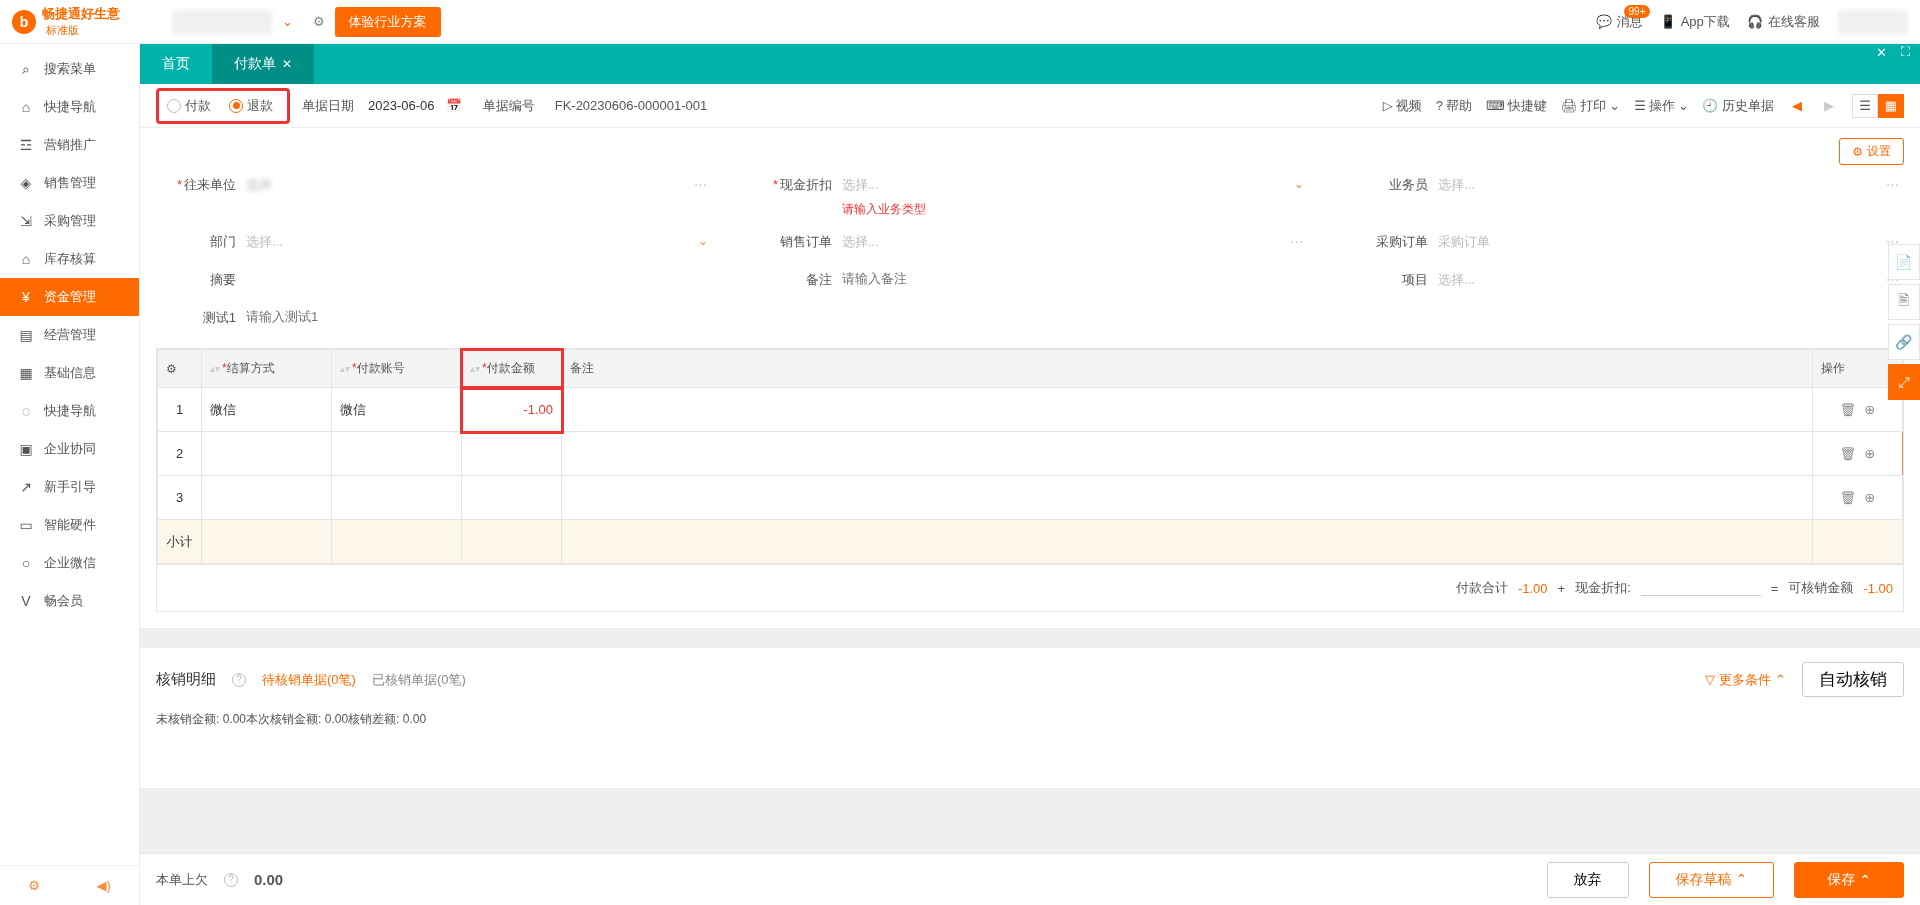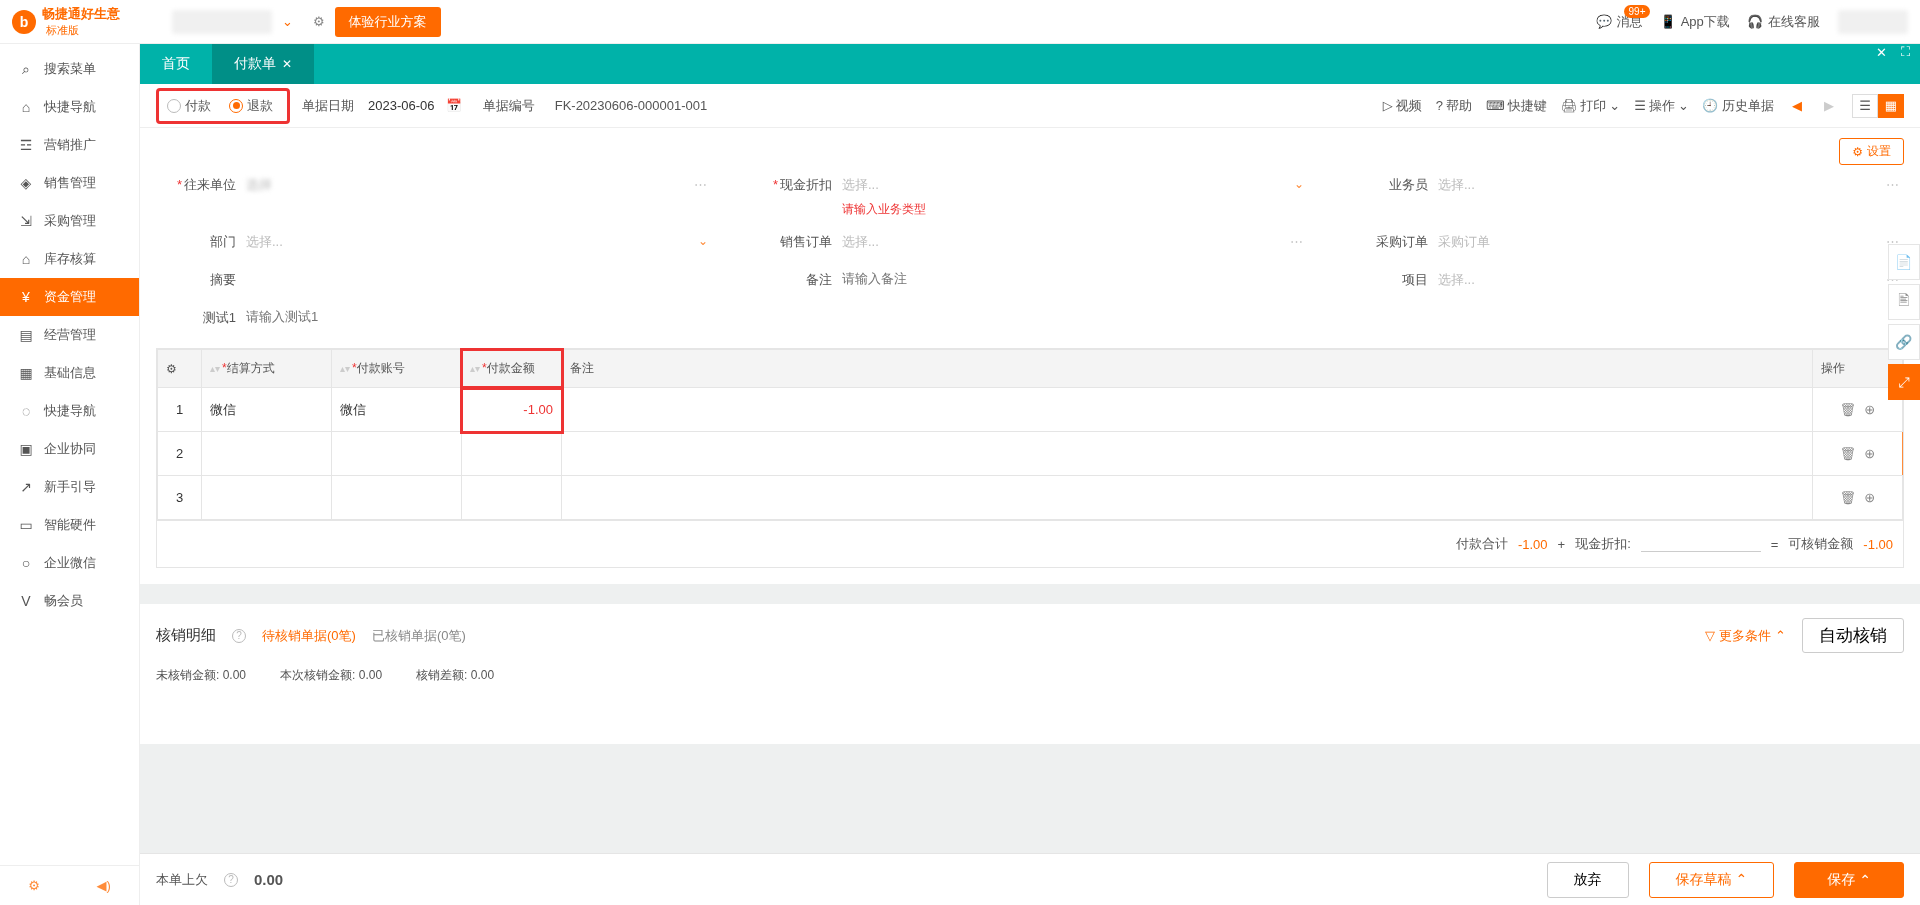--- a/index.html
+++ b/index.html
@@ -99,21 +99,21 @@
 .summary-line { display: flex; justify-content: flex-end; align-items: center; padding: 14px 10px; gap: 10px; color: #555; background: #fff; border: 1px solid #e5e5e5; border-top: none; }
 .summary-line .neg { color: #ff6a00; }
 .summary-line input { width: 120px; border: none; border-bottom: 1px solid #ccc; outline: none; }
 
 
 .verify-card { background: #fff; padding: 14px 16px 60px 16px; margin-top: 10px; }
 .verify-head { display: flex; align-items: center; gap: 16px; }
 .verify-title { font-size: 15px; color: #333; }
 .verify-subtab { color: #ff6a00; cursor: pointer; font-size: 13px; }
 .verify-subtab2 { color: #888; cursor: pointer; font-size: 13px; }
-.verify-amounts { margin-top: 14px; display: flex; gap: 34px; color: #555; font-size: 12px; }
+.verify-amounts { margin-top: 14px; display: flex; color: #555; font-size: 12px; }
 .verify-right { margin-left: auto; display: flex; align-items: center; gap: 16px; }
 .more-cond { color: #ff6a00; cursor: pointer; display: flex; align-items: center; gap: 4px; font-size: 13px; }
 .auto-verify-btn { border: 1px solid #ccc; background: #fff; padding: 5px 16px; border-radius: 3px; cursor: pointer; font-size: 17px; }
 
 
 .footer-bar { position: absolute; bottom: 0; left: 0; right: 0; height: 52px; background: #fff; border-top: 1px solid #e5e5e5; display: flex; align-items: center; padding: 0 16px; }
 .footer-left { display: flex; align-items: center; gap: 16px; color: #555; }
 .footer-left .amt { font-weight: bold; font-size: 15px; }
 .footer-right { margin-left: auto; display: flex; gap: 20px; }
 .btn-outline { border: 1px solid #ccc; background: #fff; padding: 8px 26px; border-radius: 3px; cursor: pointer; font-size: 14px; }
@@ -389,20 +389,28 @@
                 <td class="col-ops ops-cell"><span>🗑</span><span>⊕</span></td>
               </tr>
               <tr>
                 <td class="col-idx">3</td>
                 <td></td>
                 <td></td>
                 <td style="text-align:right"></td>
                 <td></td>
                 <td class="col-ops ops-cell"><span>🗑</span><span>⊕</span></td>
               </tr>
+              <tr class="subtotal-row">
+                <td class="col-idx">小计</td>
+                <td></td>
+                  <td></td>
+                  <td></td>
+                  <td></td>
+                  <td></td>
+              </tr>
             </tbody>
           </table>
         </div>
 
         <div class="summary-line">
           <span>付款合计</span>
           <span class="neg">-1.00</span>
           <span>+</span>
           <span>现金折扣:</span>
           <input style="">

